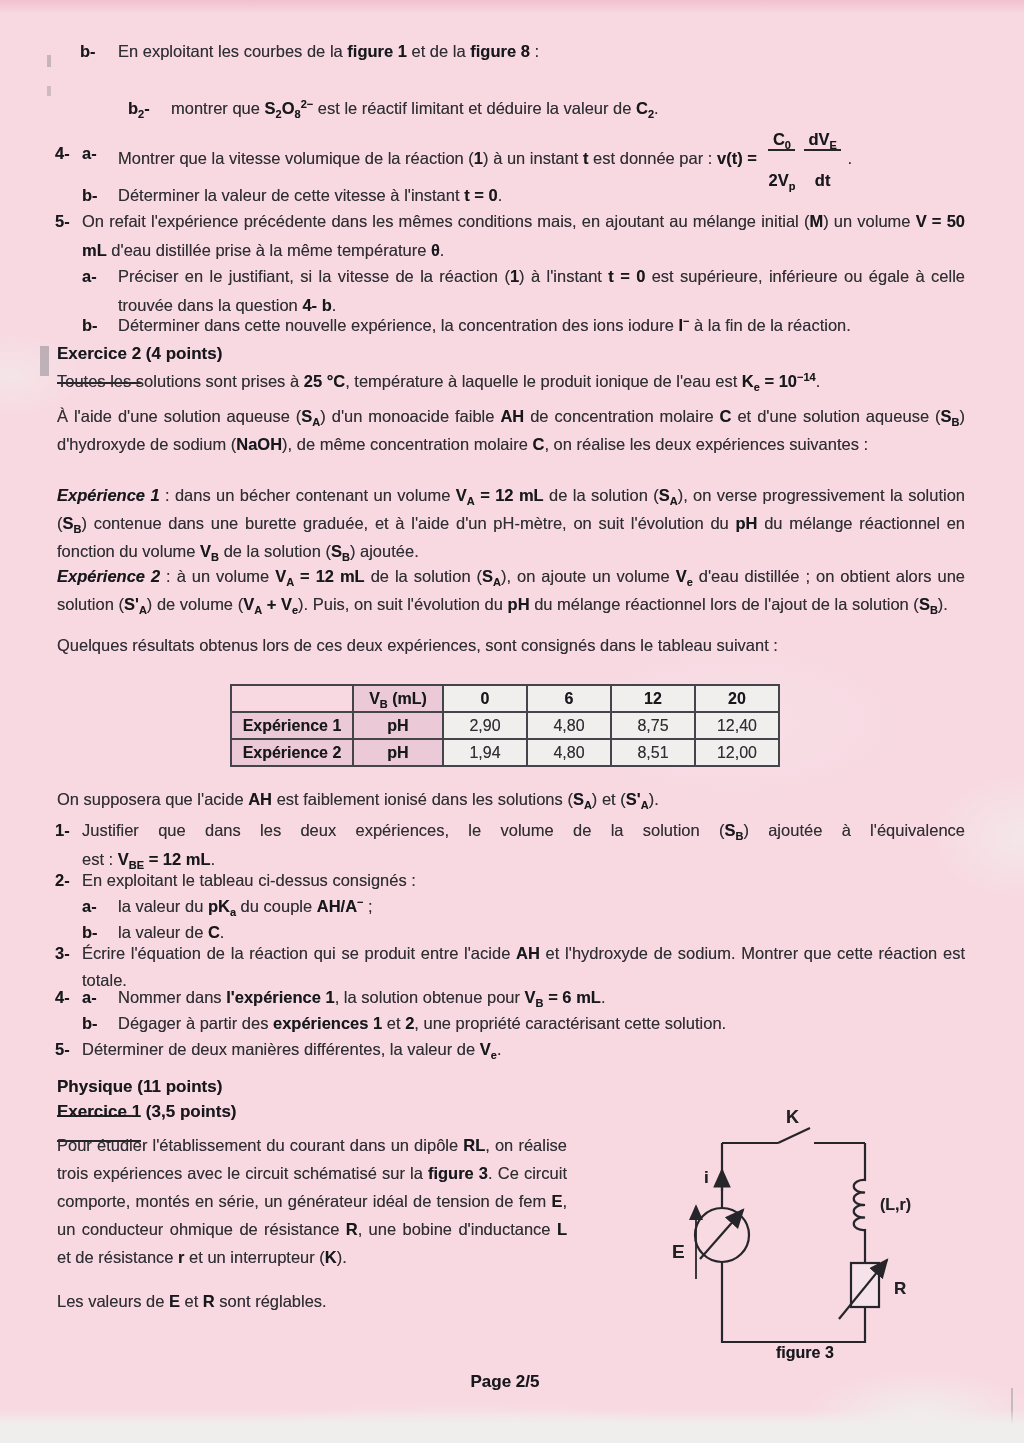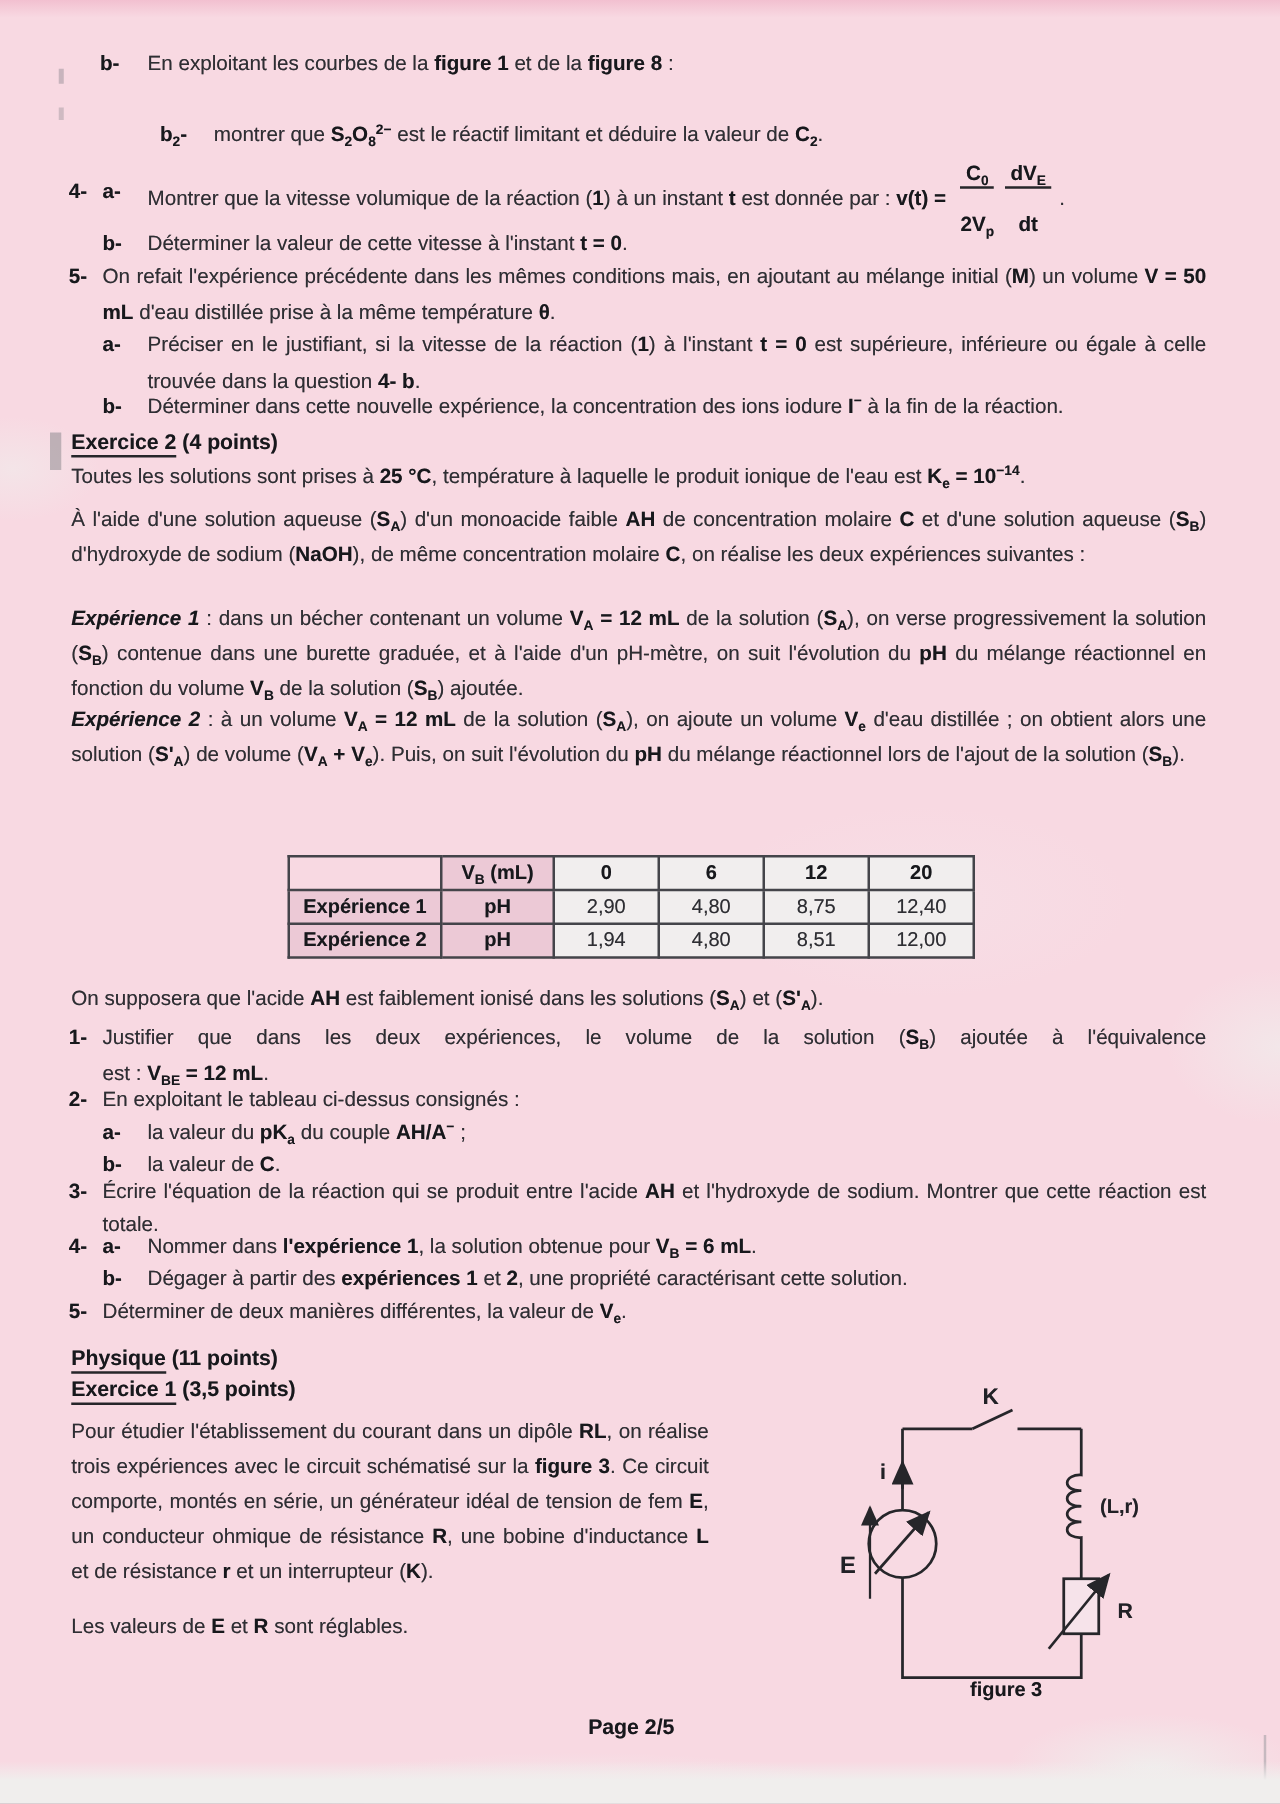--- a/index.html
+++ b/index.html
@@ -25,21 +25,21 @@
   sup{vertical-align:6px;}
   .row{display:flex;align-items:flex-start;}
   .lbl{font-weight:700;color:#17181c;flex:0 0 auto;}
   .txt{flex:1 1 auto;}
   .just{text-align:justify;}
   .force-just{text-align:justify;text-align-last:justify;}
   .lh29{line-height:29px;}
   .lh28{line-height:28px;}
   .lh27{line-height:27px;}
   .heading{font-weight:700;font-size:17px;color:#17181c;}
-  .ul{border-bottom:2px solid #26262a;padding-bottom:1px;}
+  .ul{border-bottom:2px solid #26262a;padding-bottom:19px;}
   .frac{display:inline-flex;flex-direction:column;vertical-align:middle;text-align:center;
         font-weight:700;color:#17181c;line-height:1.1;margin:0 2px 0 7px;}
   .frac .ft{border-bottom:2px solid #26262a;padding:0 4px 1px;}
   .frac .fb{padding-top:1px;margin-top:19px;}
   table.results{border-collapse:collapse;table-layout:fixed;width:548px;font-size:16px;}
   table.results td{border:2px solid #44444a;text-align:center;height:23px;padding:1px 0;}
   td.blank{border:none;background:transparent;}
   td.shade{background:#ecc9d6;font-weight:700;color:#17181c;}
   td.val{background:#f1eeee;}
   td.hval{background:#f1eeee;font-weight:700;color:#17181c;}
@@ -107,20 +107,21 @@
   </div>
 
   <div class="abs" style="left:57px;top:372px;width:908px;">Toutes les solutions sont prises à <b>25 °C</b>, température à laquelle le produit ionique de l'eau est <b>K<sub>e</sub> = 10<sup>−14</sup></b>.</div>
 
   <div class="abs just lh28" style="left:57px;top:402px;width:908px;">À l'aide d'une solution aqueuse (<b>S<sub>A</sub></b>) d'un monoacide faible <b>AH</b> de concentration molaire <b>C</b> et d'une solution aqueuse (<b>S<sub>B</sub></b>) d'hydroxyde de sodium (<b>NaOH</b>), de même concentration molaire <b>C</b>, on réalise les deux expériences suivantes :</div>
 
   <div class="abs just lh28" style="left:57px;top:481px;width:908px;"><b><i>Expérience 1</i></b> : dans un bécher contenant un volume <b>V<sub>A</sub> = 12 mL</b> de la solution (<b>S<sub>A</sub></b>), on verse progressivement la solution (<b>S<sub>B</sub></b>) contenue dans une burette graduée, et à l'aide d'un pH-mètre, on suit l'évolution du <b>pH</b> du mélange réactionnel en fonction du volume <b>V<sub>B</sub></b> de la solution (<b>S<sub>B</sub></b>) ajoutée.</div>
 
   <div class="abs just lh28" style="left:57px;top:562px;width:908px;"><b><i>Expérience 2</i></b> : à un volume <b>V<sub>A</sub> = 12 mL</b> de la solution (<b>S<sub>A</sub></b>), on ajoute un volume <b>V<sub>e</sub></b> d'eau distillée ; on obtient alors une solution (<b>S'<sub>A</sub></b>) de volume (<b>V<sub>A</sub> + V<sub>e</sub></b>). Puis, on suit l'évolution du <b>pH</b> du mélange réactionnel lors de l'ajout de la solution (<b>S<sub>B</sub></b>).</div>
 
+  <div class="abs" style="left:57px;top:636px;width:908px;">Quelques résultats obtenus lors de ces deux expériences, sont consignés dans le tableau suivant :</div>
 
   <div class="abs" style="left:230px;top:684px;">
     <table class="results">
       <colgroup>
           <col style="width:122px">
           <col style="width:90px">
           <col style="width:84px">
           <col style="width:84px">
           <col style="width:84px">
           <col style="width:84px">

